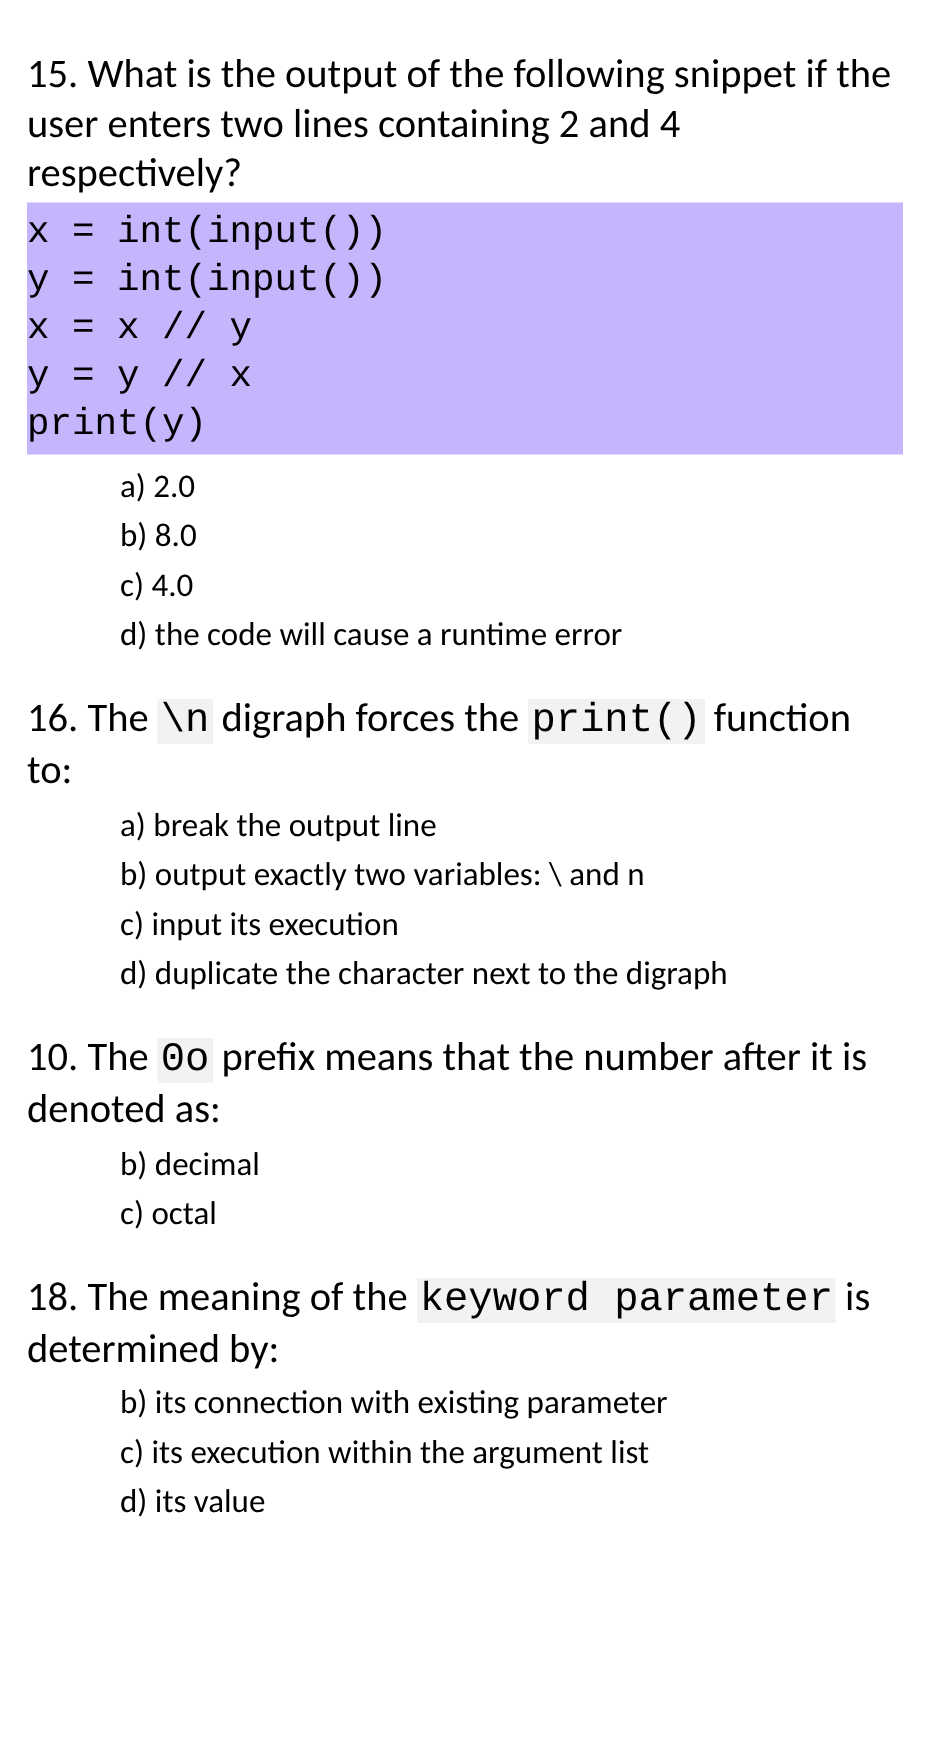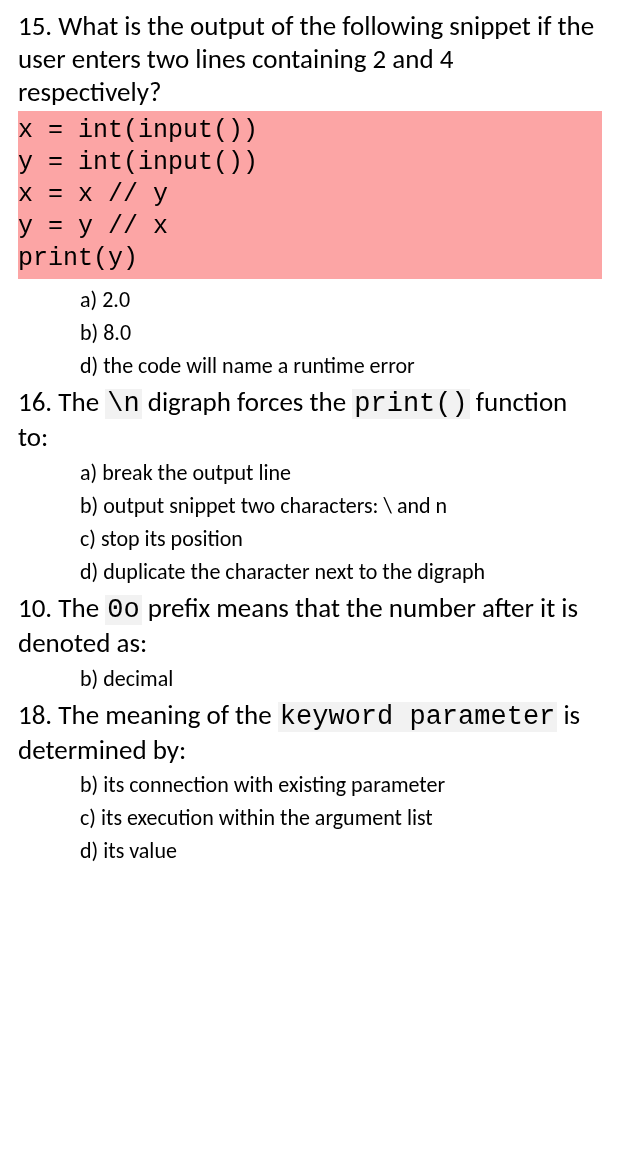--- a/index.html
+++ b/index.html
@@ -11,37 +11,38 @@
   body {
     font-family: Calibri, "Segoe UI", Arial, sans-serif;
     color: #000000;
     padding: 10px 18px 20px 18px;
     box-sizing: border-box;
     font-size: 22px;
     line-height: 1.35;
   }
   .question {
     margin-bottom: 4px;
+    margin-top: 24px;
   }
   .q-stem {
     font-size: 27px;
     line-height: 1.22;
     margin-bottom: 2px;
   }
   .q-num {
     display: inline;
   }
   .code-inline {
     font-family: "Courier New", Courier, monospace;
     background: #f2f2f2;
     padding: 0 2px;
   }
   .code-block {
     font-family: "Courier New", Courier, monospace;
-    background: #fca5a5;
+    background: #c4b5fd;
     font-size: 25px;
     line-height: 1.28;
     padding: 4px 0 4px 0;
     white-space: pre;
     margin: 2px 0 4px 0;
   }
   .options {
     padding-left: 62px;
   }
   .opt {
@@ -58,36 +59,38 @@
     <div class="question">
       <div class="q-stem"><span class="q-num">15.</span> <span>What is the output of the following snippet if the user enters two lines containing 2 and 4 respectively?</span></div>
       <div class="code-block">x = int(input())
 y = int(input())
 x = x // y
 y = y // x
 print(y)</div>
       <div class="options">
         <div class="opt"><span>a)</span> <span>2.0</span></div>
         <div class="opt"><span>b)</span> <span>8.0</span></div>
-        <div class="opt"><span>d)</span> <span>the code will name a runtime error</span></div>
+        <div class="opt"><span>c)</span> <span>4.0</span></div>
+        <div class="opt"><span>d)</span> <span>the code will cause a runtime error</span></div>
       </div>
     </div>
     <div class="question">
       <div class="q-stem"><span class="q-num">16.</span> <span>The <span class="code-inline">\n</span> digraph forces the <span class="code-inline">print()</span> function to:</span></div>
       <div class="options">
         <div class="opt"><span>a)</span> <span>break the output line</span></div>
-        <div class="opt"><span>b)</span> <span>output snippet two characters: \ and n</span></div>
-        <div class="opt"><span>c)</span> <span>stop its position</span></div>
+        <div class="opt"><span>b)</span> <span>output exactly two variables: \ and n</span></div>
+        <div class="opt"><span>c)</span> <span>input its execution</span></div>
         <div class="opt"><span>d)</span> <span>duplicate the character next to the digraph</span></div>
       </div>
     </div>
     <div class="question">
       <div class="q-stem"><span class="q-num">10.</span> <span>The <span class="code-inline">0o</span> prefix means that the number after it is denoted as:</span></div>
       <div class="options">
         <div class="opt"><span>b)</span> <span>decimal</span></div>
+        <div class="opt"><span>c)</span> <span>octal</span></div>
       </div>
     </div>
     <div class="question">
       <div class="q-stem"><span class="q-num">18.</span> <span>The meaning of the <span class="code-inline">keyword parameter</span> is determined by:</span></div>
       <div class="options">
         <div class="opt"><span>b)</span> <span>its connection with existing parameter</span></div>
         <div class="opt"><span>c)</span> <span>its execution within the argument list</span></div>
         <div class="opt"><span>d)</span> <span>its value</span></div>
       </div>
     </div>

